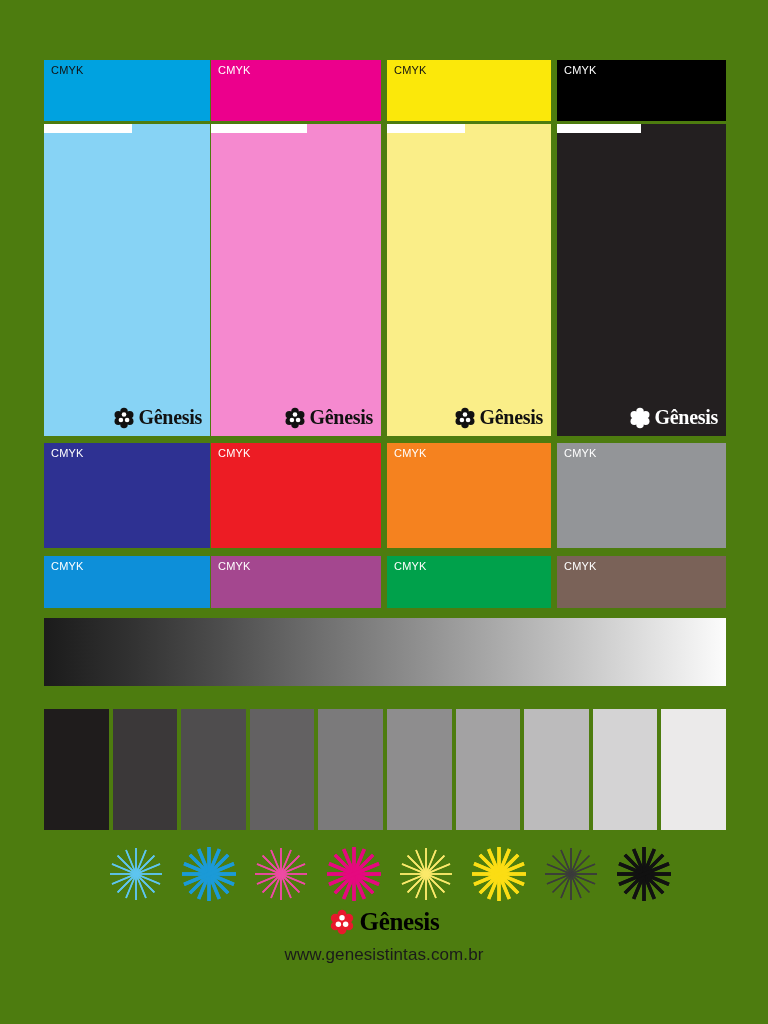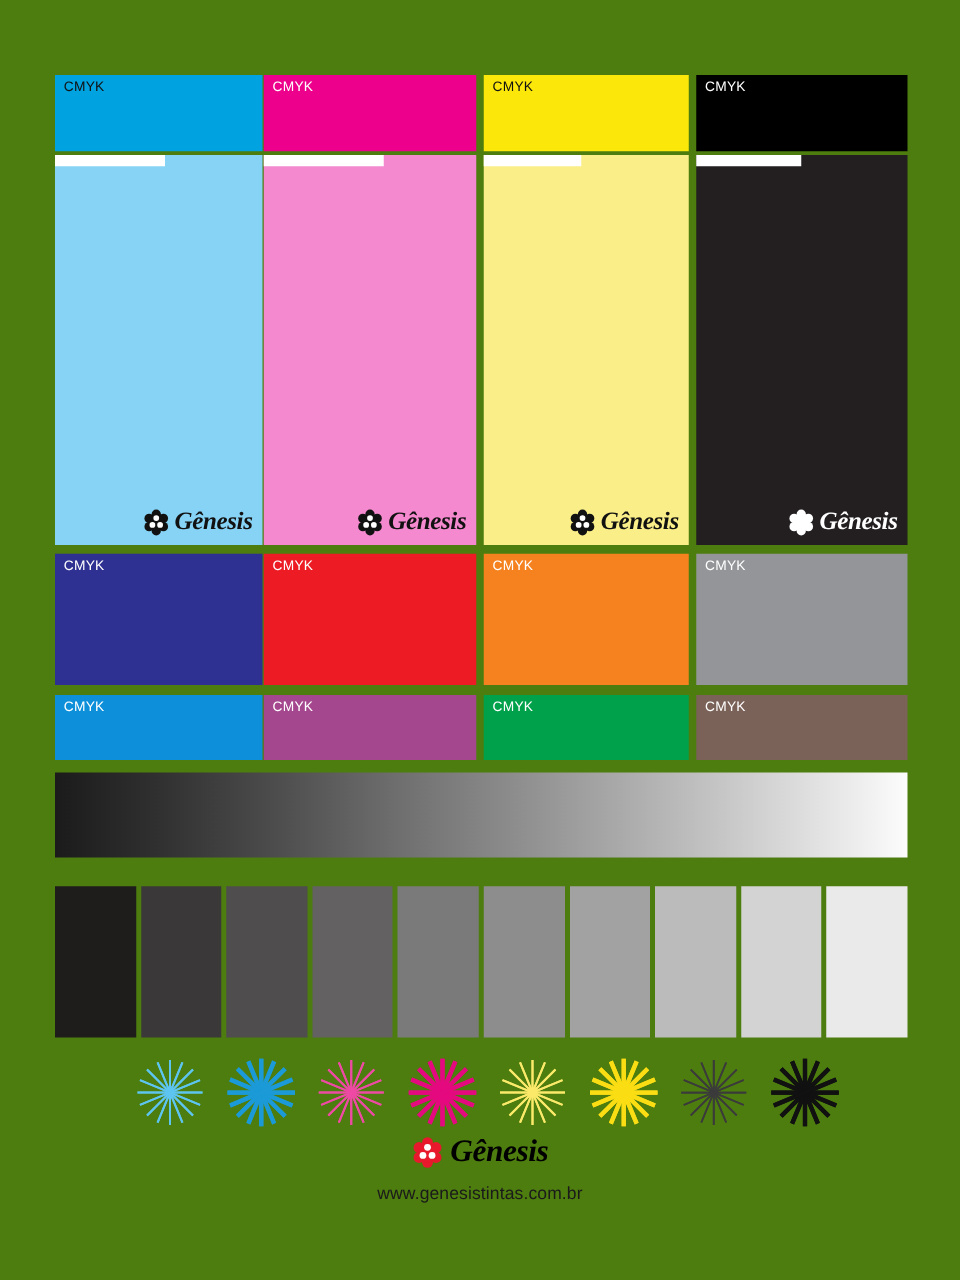--- a/index.html
+++ b/index.html
@@ -56,21 +56,20 @@
     gap: 4px;
   }
   .logo-mark {
     display: block;
     flex: 0 0 auto;
   }
   .logo-word {
     font-family: "Liberation Serif", serif;
     font-weight: bold;
     letter-spacing: -0.3px;
-    font-style: italic;
   }
   .panel-logo {
     position: absolute;
     right: 8px;
     bottom: 7px;
   }
   .panel-logo .logo-word { font-size: 20px; }
 
   
   .gradient-bar {
@@ -105,21 +104,21 @@
     text-align: center;
   }
   .footer-logo {
     display: inline-flex;
     align-items: center;
     gap: 5px;
   }
   .footer-logo .logo-word { font-size: 25px; color: #000; }
   .footer-url {
     margin-top: 6px;
-    font-size: 14px;
+    font-size: 17px;
     color: #1a1a1a;
     font-family: "Liberation Sans", sans-serif;
     letter-spacing: 0.1px;
   }
 </style>
 </head>
 <body>
 
 <div class="page">
 

